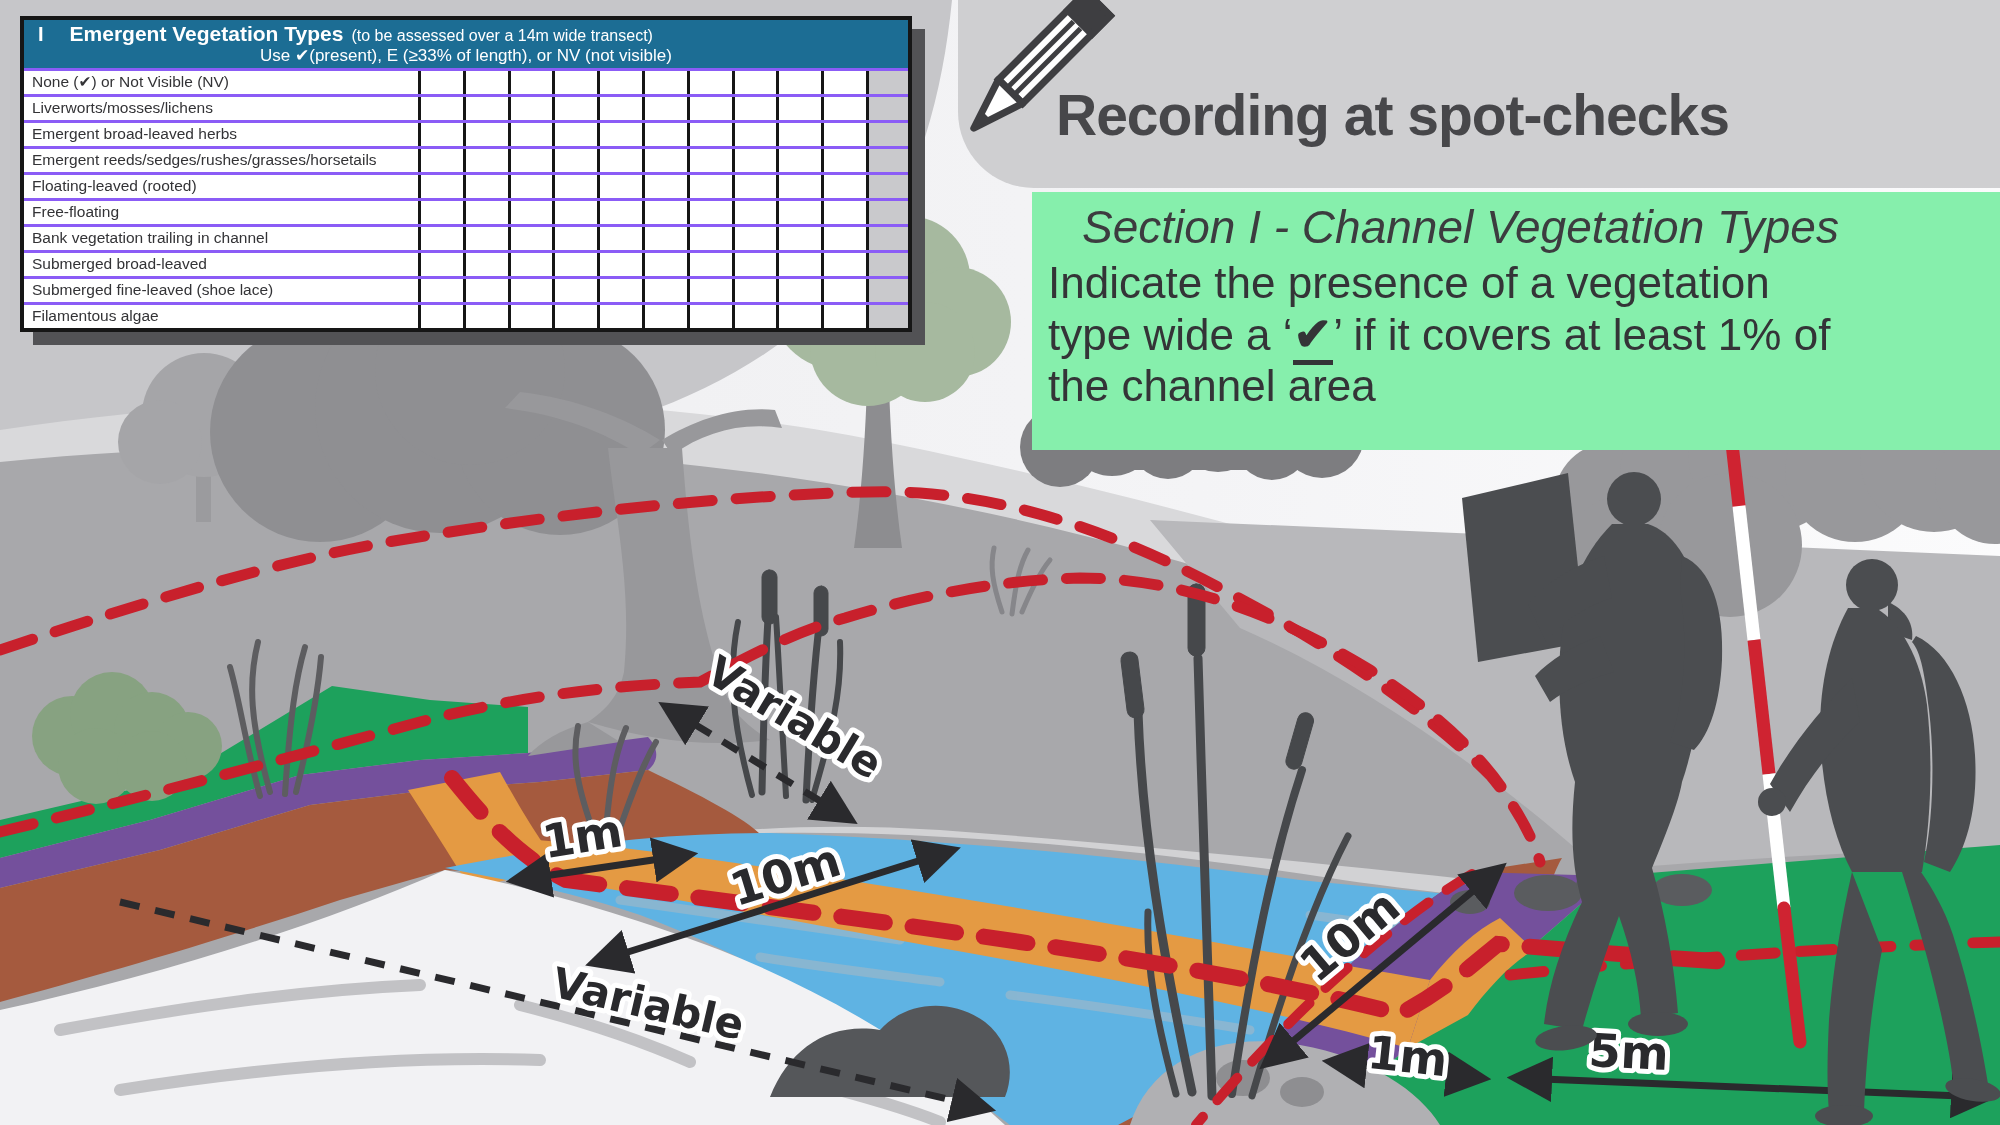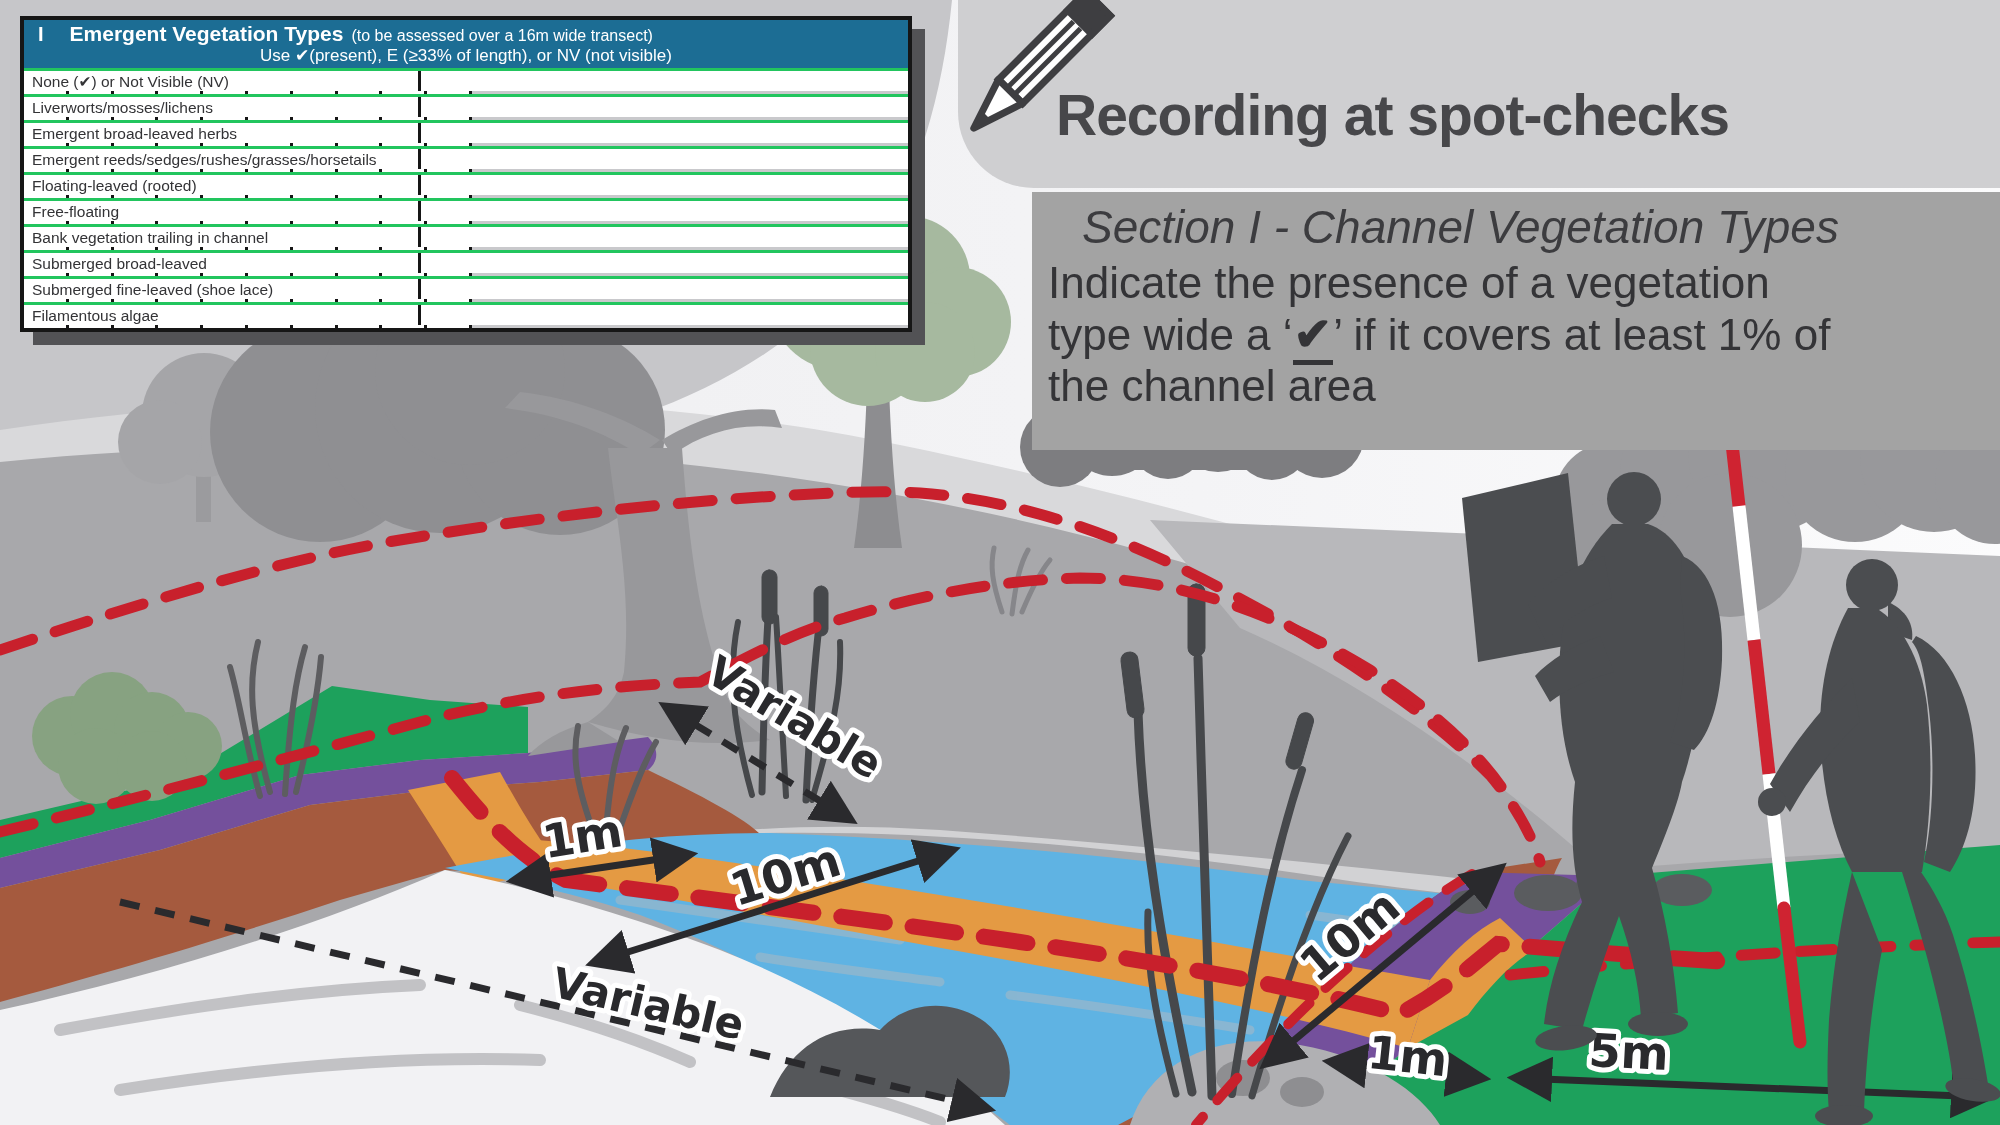--- a/index.html
+++ b/index.html
@@ -9,35 +9,35 @@
 
   
   .vtable{position:absolute;left:20px;top:16px;width:884px;background:#fff;
           border:4px solid #161616;box-shadow:13px 13px 0 #525255;z-index:5;}
   .vhead{background:#1c6d94;color:#fff;padding:2px 10px 3px 14px;}
   .vhead-l1{display:flex;align-items:baseline;}
   .vcode{font-weight:bold;font-size:20px;margin-right:26px;}
   .vtitle{font-weight:bold;font-size:21px;}
   .vnote{font-size:16px;margin-left:8px;}
   .vhead-l2{text-align:center;font-size:17px;line-height:19px;padding-right:4px;}
-  .vrow{display:flex;height:23px;border-top:3px solid #22c55e;flex-direction:column;}
+  .vrow{display:flex;height:23px;border-top:3px solid #8b5cf6;}
   .vlabel{width:397px;font-size:15.5px;color:#333336;padding:2px 0 0 8px;
           box-sizing:border-box;border-right:3px solid #161616;white-space:nowrap;overflow:hidden;}
   .vcells{flex:1;display:flex;background:#c9c9cc;}
   .vcell{width:44.8px;border-right:3px solid #161616;background:#fff;box-sizing:border-box;}
 
   
   .banner{position:absolute;left:958px;top:-26px;right:-26px;height:214px;
           background:#cfcfd1;border-radius:0 0 0 76px;display:flex;align-items:flex-end;z-index:4;}
   .pencil-wrap{margin:0 0 18px 40px;}
   .banner-title{font-size:57px;font-weight:bold;color:#47474a;margin:0 0 40px 58px;letter-spacing:-1px;}
 
   
   .sectionbox{position:absolute;left:1032px;top:192px;width:968px;height:258px;
-              background:#a3a3a3;padding:8px 0 0 16px;box-sizing:border-box;z-index:3;}
+              background:#86efac;padding:8px 0 0 16px;box-sizing:border-box;z-index:3;}
   .sec-head{font-size:46px;font-style:italic;color:#3c3c3f;margin:0 0 4px 34px;}
   .sec-body{font-size:44px;color:#343437;line-height:1.14;margin:0;}
   .sec-check{font-weight:bold;font-size:46px;border-bottom:5px solid #343437;padding:0 1px;}
 </style>
 </head>
 <body>
 
 <div class="stage">
 
 <svg width="2000" height="1125" viewBox="0 0 2000 1125">
@@ -265,21 +265,21 @@
       <ellipse cx="1973" cy="1090" rx="28" ry="11" transform="rotate(10 1973 1090)"></ellipse>
     </g>
   </g>
 </svg>
 
 <div class="vtable">
   <div class="vhead">
     <div class="vhead-l1">
       <span class="vcode">I</span>
       <span class="vtitle">Emergent Vegetation Types</span>
-      <span class="vnote">(to be assessed over a 16m wide transect)</span>
+      <span class="vnote">(to be assessed over a 14m wide transect)</span>
     </div>
     <div class="vhead-l2">Use ✔(present), E (≥33% of length), or NV (not visible)</div>
   </div>
   <div class="vrow">
         <div class="vlabel">None (✔) or Not Visible (NV)</div>
         <div class="vcells">
           <div class="vcell"></div>
           <div class="vcell"></div>
           <div class="vcell"></div>
           <div class="vcell"></div>

